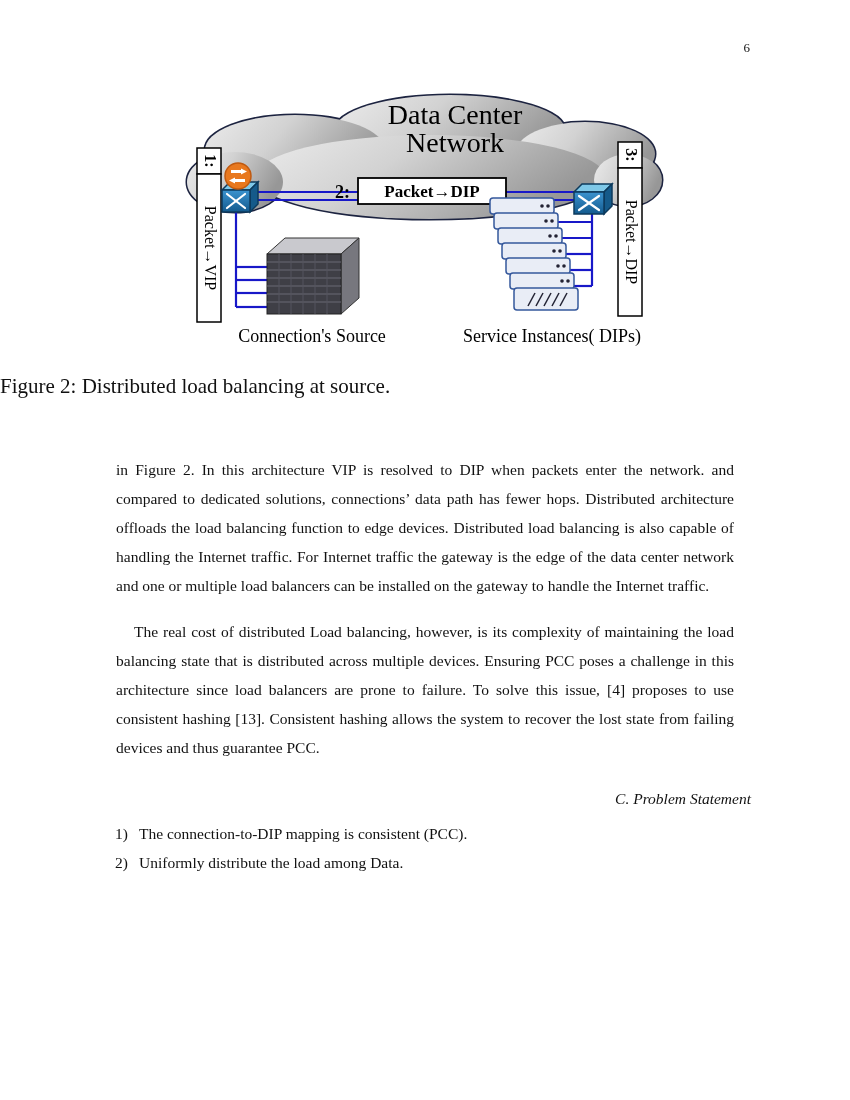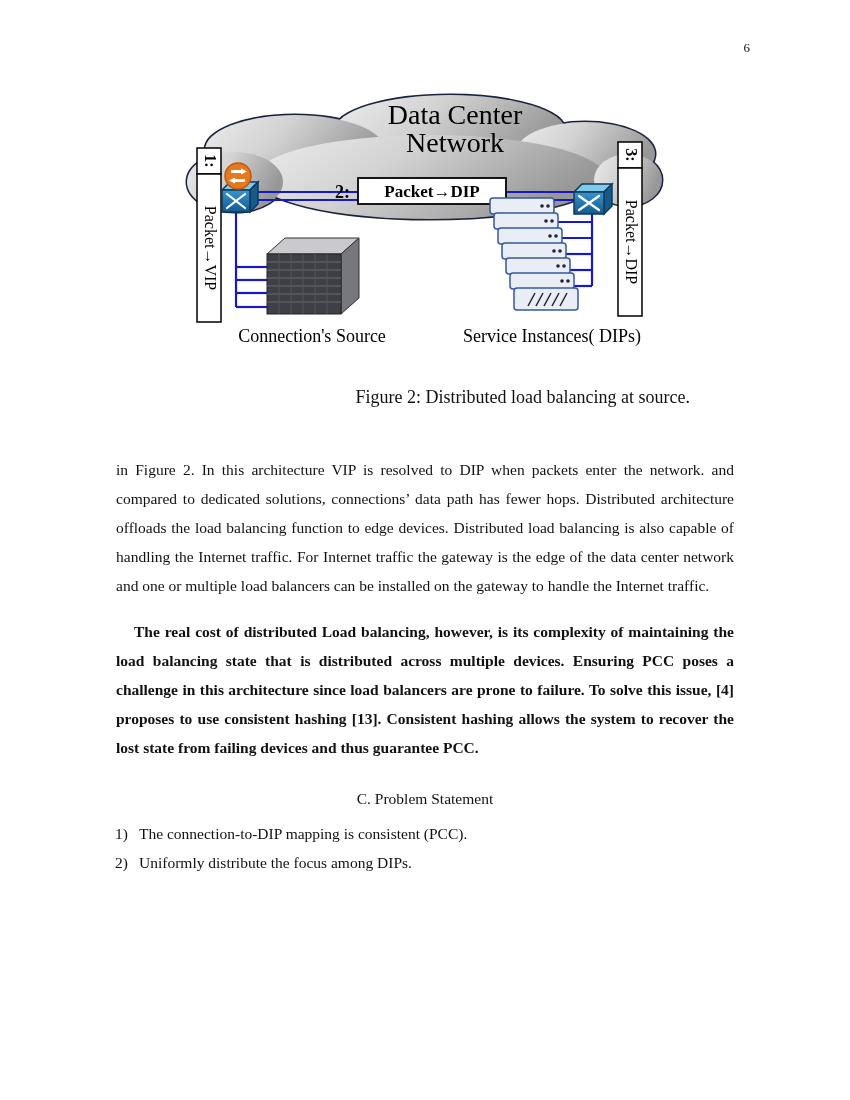--- a/index.html
+++ b/index.html
@@ -10,30 +10,30 @@
     font-family:"Liberation Serif", serif;
     color:#111;
     overflow:hidden;
   }
   .pagenum {
     position:absolute; top:40px; right:100px;
     font-size:13px;
   }
   .figure-wrap { position:absolute; top:82px; left:0; width:690px; }
   .figure-caption {
-    text-align:right; margin-top:21px; font-size:18px;
+    text-align:left; margin-top:8px; font-size:21px;
   }
   .body-text {
     position:absolute; top:438px; left:99px; width:652px;
     font-size:15.5px; line-height:29px; text-align:justify;
   }
   .body-text p { margin:17px; }
-  .para-indent { text-indent:18px;font-weight:bold; }
+  .para-indent { text-indent:18px; }
   .section-heading {
-    margin:22px 0 6px 0 !important; text-align:center;
+    font-style:italic; margin:22px 0 6px 0 !important; text-align:right;
   }
   .list-item { display:flex; line-height:29px; margin-left:16px; }
   .list-num { width:24px; flex:0 0 auto; }
   .list-text { flex:1; }
   .para-last { margin-top:2px !important; }
   svg text { font-family:"Liberation Serif", serif; }
 </style>
 </head>
 <body>
 
@@ -214,18 +214,18 @@
 
     <p class="section-heading">C. Problem Statement</p>
 
 
     <div class="list-item">
       <span class="list-num">1)</span>
       <span class="list-text">The connection-to-DIP mapping is consistent (PCC).</span>
     </div>
     <div class="list-item">
       <span class="list-num">2)</span>
-      <span class="list-text">Uniformly distribute the focus among DIPs.</span>
+      <span class="list-text">Uniformly distribute the load among Data.</span>
     </div>
 
   </div>
 
 </div>
 
 </body></html>

